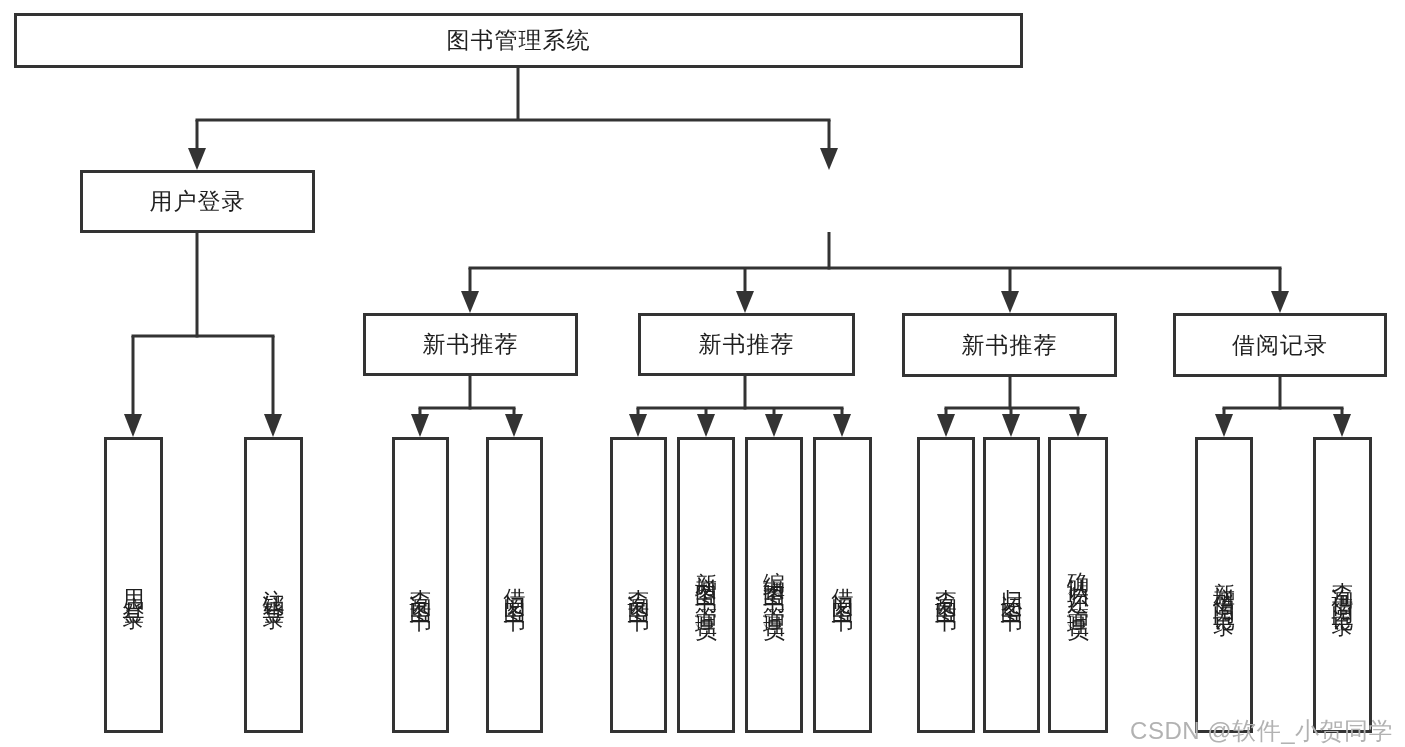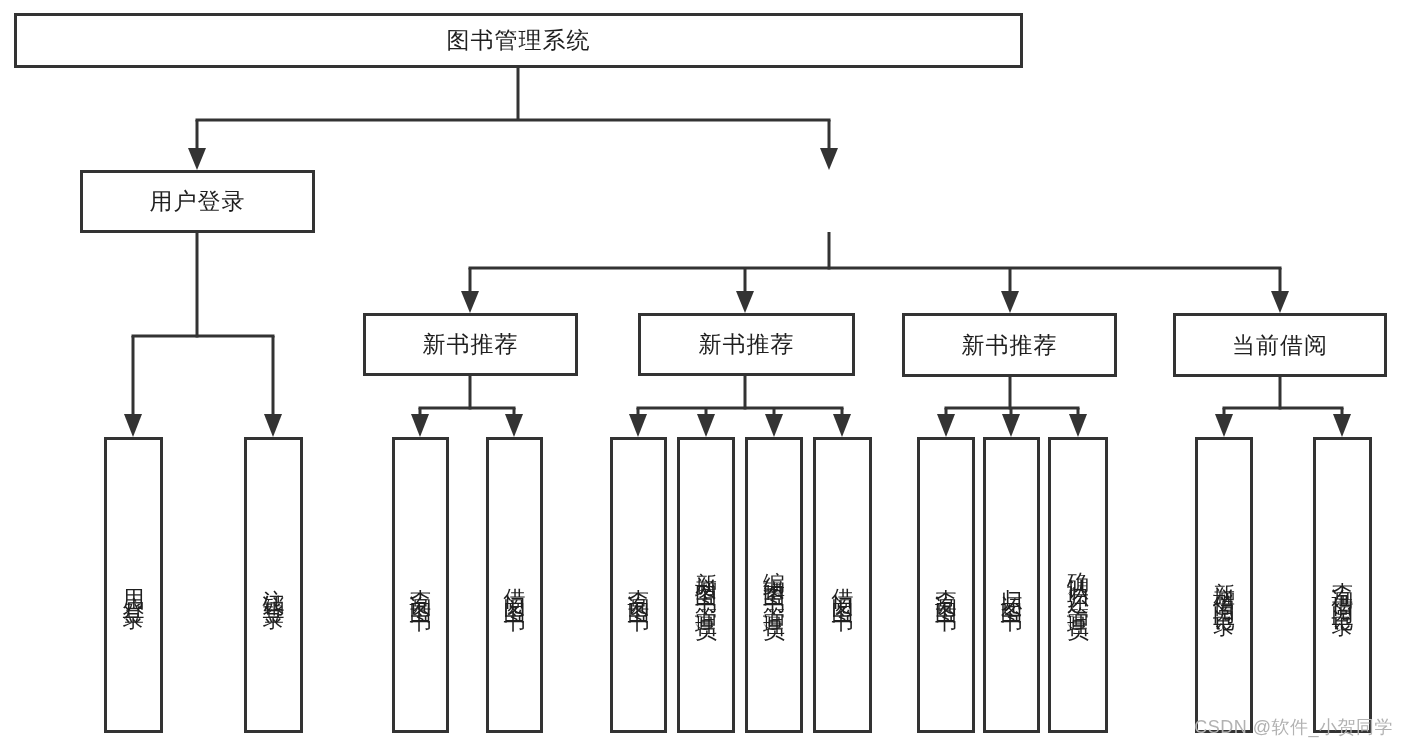--- a/index.html
+++ b/index.html
@@ -45,21 +45,21 @@
     text-orientation: mixed;
     line-height: 1;
     letter-spacing: 7px;
     white-space: nowrap;
   }
   .watermark {
     position: absolute;
     top: 715px;
     right: 12px;
     z-index: 6;
-    font-size: 18px;
+    font-size: 24px;
     color: var(--watermark, #b2b2b2);
     letter-spacing: 0.5px;
     white-space: nowrap;
     text-align: right;
   }
 </style>
 </head>
 <body>
 
 <div class="canvas">
@@ -141,21 +141,21 @@
   <div class="box hbox" style="left:363px;top:313px;width:215px;height:63px">
     <span>新书推荐</span>
   </div>
   <div class="box hbox" style="left:638px;top:313px;width:217px;height:63px">
     <span>新书推荐</span>
   </div>
   <div class="box hbox" style="left:902px;top:313px;width:215px;height:64px">
     <span>新书推荐</span>
   </div>
   <div class="box hbox" style="left:1173px;top:313px;width:214px;height:64px">
-    <span>当前借阅</span>
+    <span>借阅记录</span>
   </div>
 
   <div class="box vbox" style="left:104px;top:437px;width:59px;height:296px">
     <span class="vtext">用户登录</span>
   </div>
   <div class="box vbox" style="left:244px;top:437px;width:59px;height:296px">
     <span class="vtext">注销登录</span>
   </div>
 
   <div class="box vbox" style="left:392px;top:437px;width:57px;height:296px">

